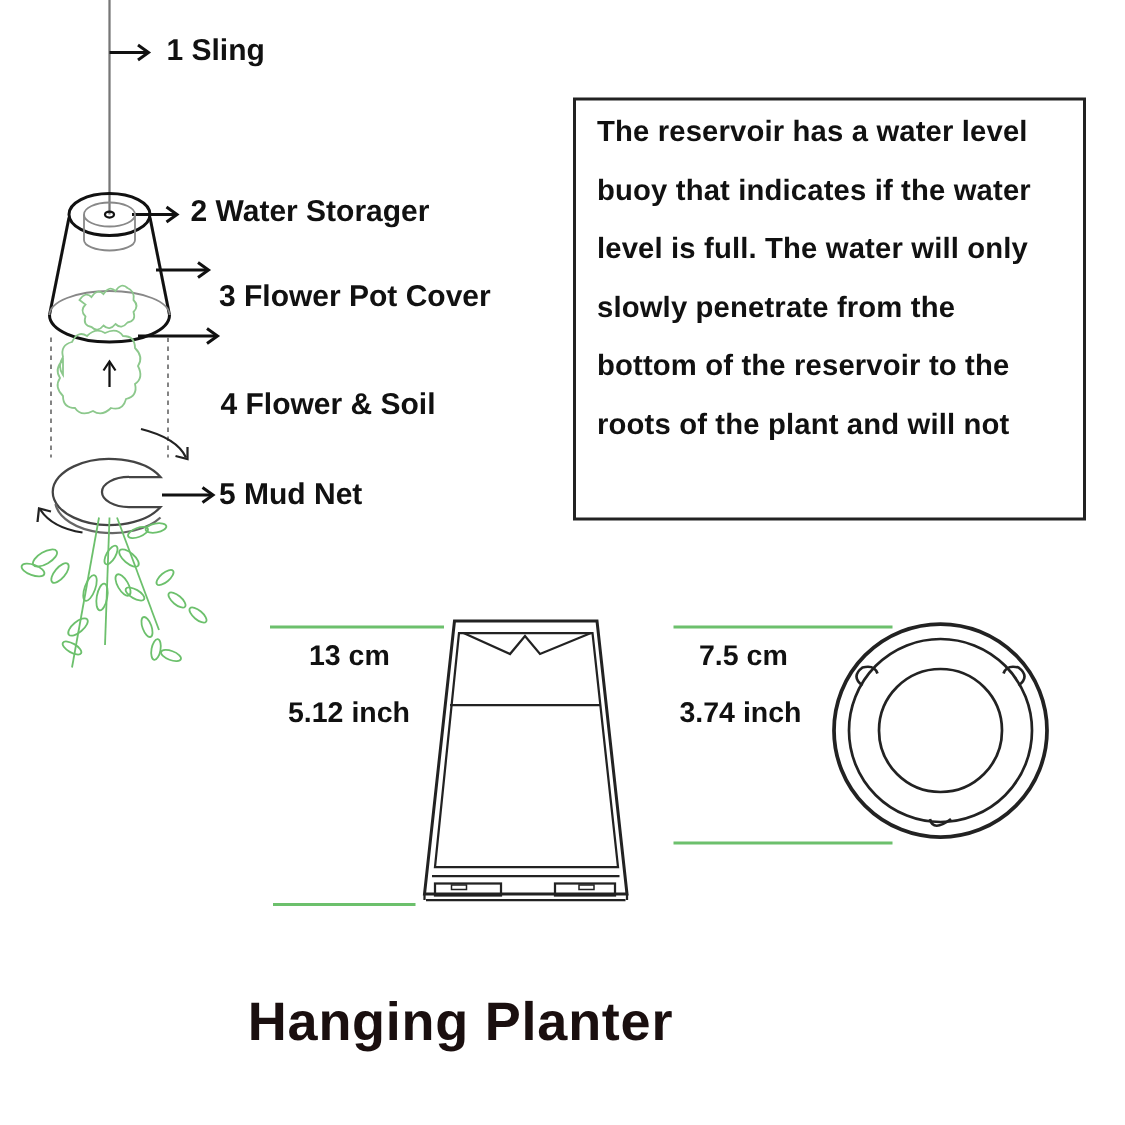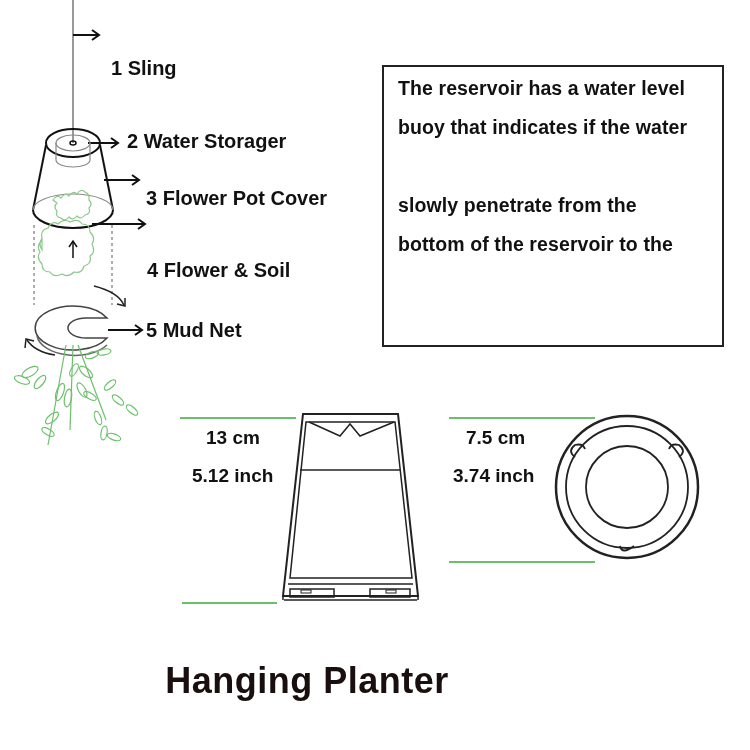--- a/index.html
+++ b/index.html
@@ -130,31 +130,33 @@
   <g stroke="#222" fill="none">
     <circle cx="627" cy="487" r="71" stroke-width="2.5"></circle>
     <circle cx="627" cy="487" r="61" stroke-width="1.8"></circle>
     <circle cx="627" cy="487" r="41" stroke-width="1.8"></circle>
     <path d="M575,457 q-8,-6 0,-12 q8,-2 10,4" stroke-width="1.8"></path>
     <path d="M679,457 q8,-6 0,-12 q-8,-2 -10,4" stroke-width="1.8"></path>
     <path d="M620,546 q2,9 14,0" stroke-width="1.8"></path>
   </g>
 </svg>
 
-<div class="part-label" style="left:111px; top:23px;margin-top:34px;">1  Sling</div>
+<div class="part-label" style="left:111px; top:23px;">1  Sling</div>
 <div class="part-label" style="left:127px; top:130px;">2  Water Storager</div>
 <div class="part-label" style="left:146px; top:168px;margin-top:19px;">3  Flower Pot Cover</div>
 <div class="part-label" style="left:147px; top:212px;margin-top:47px;">4  Flower &amp; Soil</div>
 <div class="part-label" style="left:146px; top:319px;">5  Mud Net</div>
 
 <div class="info-box">
   <div class="info-line" style="top:10px;">The reservoir has a water level</div>
   <div class="info-line" style="top:49px;">buoy that indicates if the water</div>
+  <div class="info-line" style="top:88px;">level is full. The water will only</div>
   <div class="info-line" style="top:127px;">slowly penetrate from the</div>
   <div class="info-line" style="top:166px;">bottom of the reservoir to the</div>
+  <div class="info-line" style="top:205px;">roots of the plant and will not</div>
 </div>
 
 <div class="dim-text" style="left:206px; top:427px;">13 cm</div>
 <div class="dim-text" style="left:192px; top:465px;">5.12 inch</div>
 <div class="dim-text" style="left:466px; top:427px;">7.5 cm</div>
 <div class="dim-text" style="left:453px; top:465px;">3.74 inch</div>
 
 <div class="title">Hanging Planter</div>
 
 </body></html>

